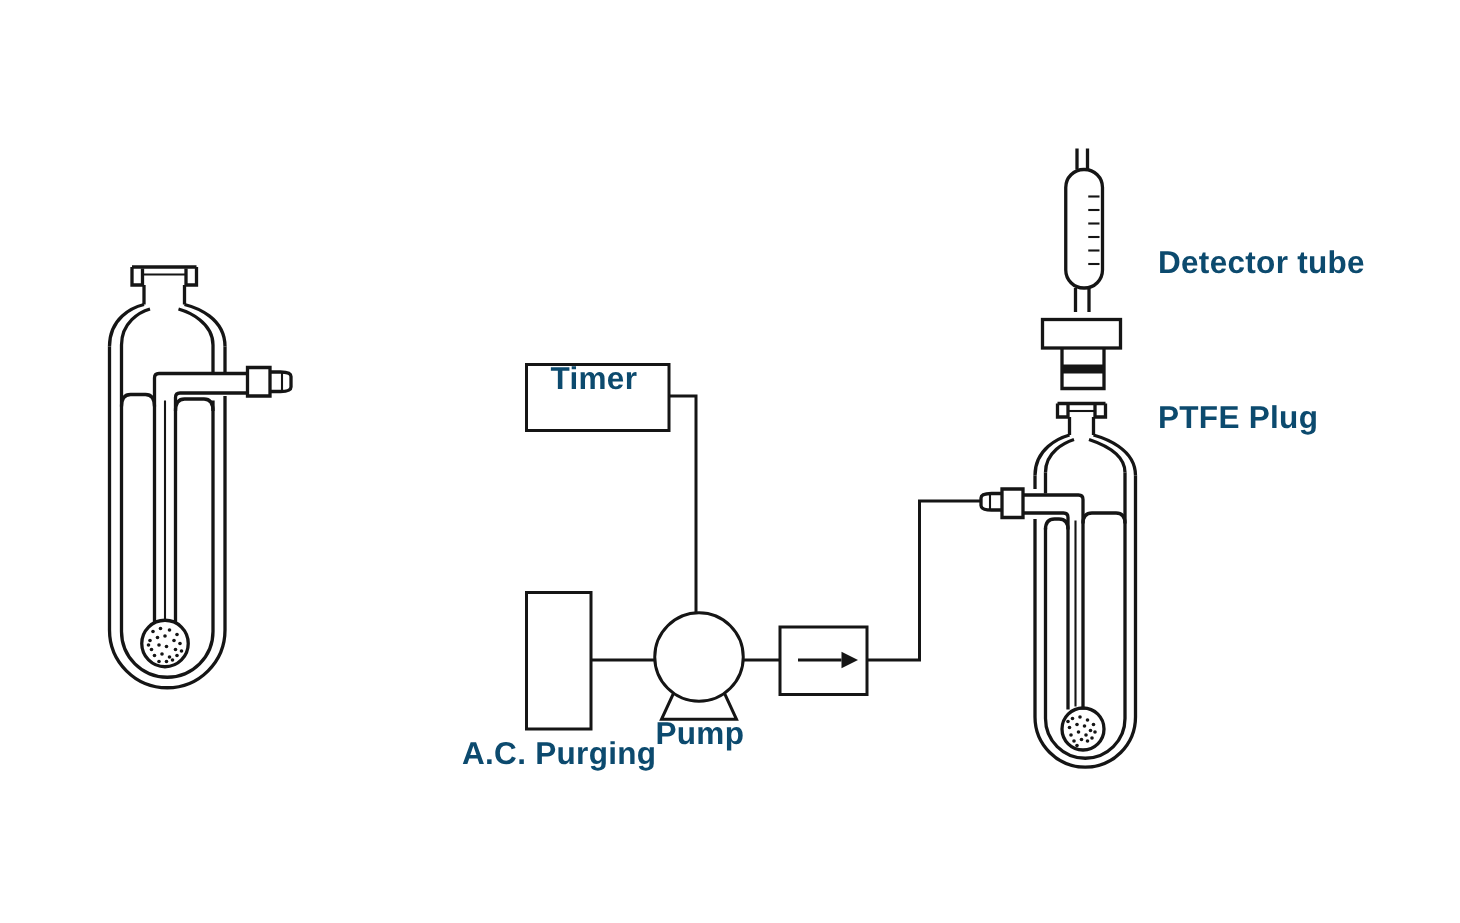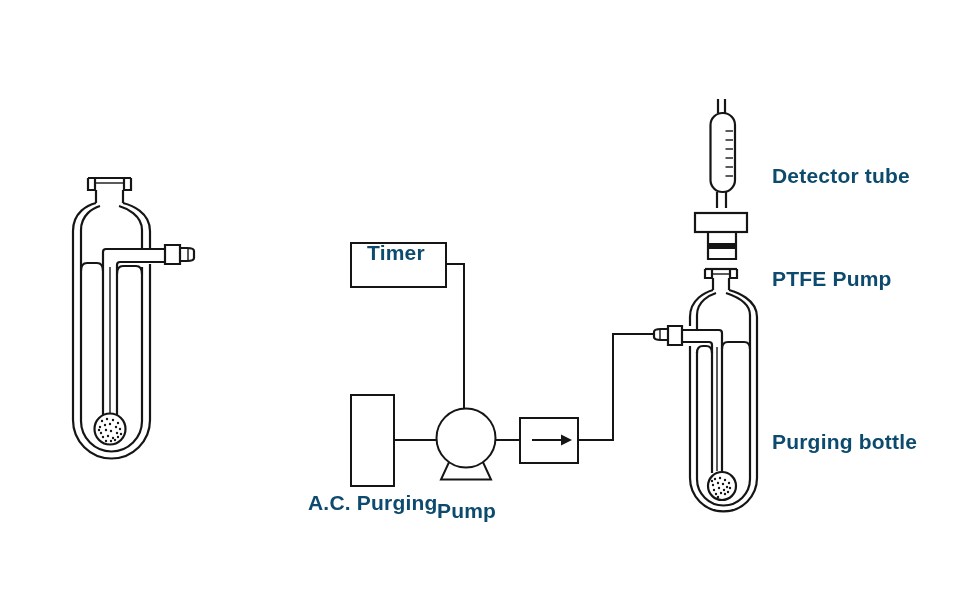--- a/index.html
+++ b/index.html
@@ -7,21 +7,21 @@
     position:relative;width:973px;height:615px;background:#ffffff;overflow:hidden;
     font-family:"Liberation Sans", sans-serif;
   }
   .stage svg{position:absolute;left:0;top:0;}
   .lbl{
     position:absolute;color:#0c4a6e;font-size:21px;line-height:1;
     white-space:nowrap;letter-spacing:0.2px;font-weight:bold;
   }
   .lbl-timer{left:367px;top:242px;}
   .lbl-acfilter{left:308px;top:492px;}
-  .lbl-pump{left:437px;top:500px;}
+  .lbl-pump{left:437px;top:479px;}
   .lbl-valve{left:512px;top:492px;}
   .lbl-airbottle{left:53px;top:492px;}
   .lbl-detector{left:772px;top:165px;}
   .lbl-ptfe{left:772px;top:268px;}
   .lbl-purging{left:772px;top:431px;}
   .art{stroke:#151515;fill:none;stroke-width:2.2;}
   .art-thin{stroke:#151515;fill:none;stroke-width:1.4;}
   .box{stroke:#151515;fill:#ffffff;stroke-width:2;}
   .line{stroke:#151515;fill:none;stroke-width:2;}
   .solid{fill:#151515;stroke:none;}
@@ -196,15 +196,14 @@
         <circle class="dot" cx="730" cy="488" r="1.2"></circle>
           <circle class="dot" cx="718" cy="497" r="1.2"></circle>
       </g>
     </g>
   </svg>
 
   <div class="lbl lbl-timer">Timer</div>
   <div class="lbl lbl-acfilter">A.C. Purging</div>
   <div class="lbl lbl-pump">Pump</div>
   <div class="lbl lbl-detector">Detector tube</div>
-  <div class="lbl lbl-ptfe">PTFE Pump</div>
-  <div class="lbl lbl-purging">Purging bottle</div>
+  <div class="lbl lbl-ptfe">PTFE Plug</div>
 </div>
 
 </body></html>

